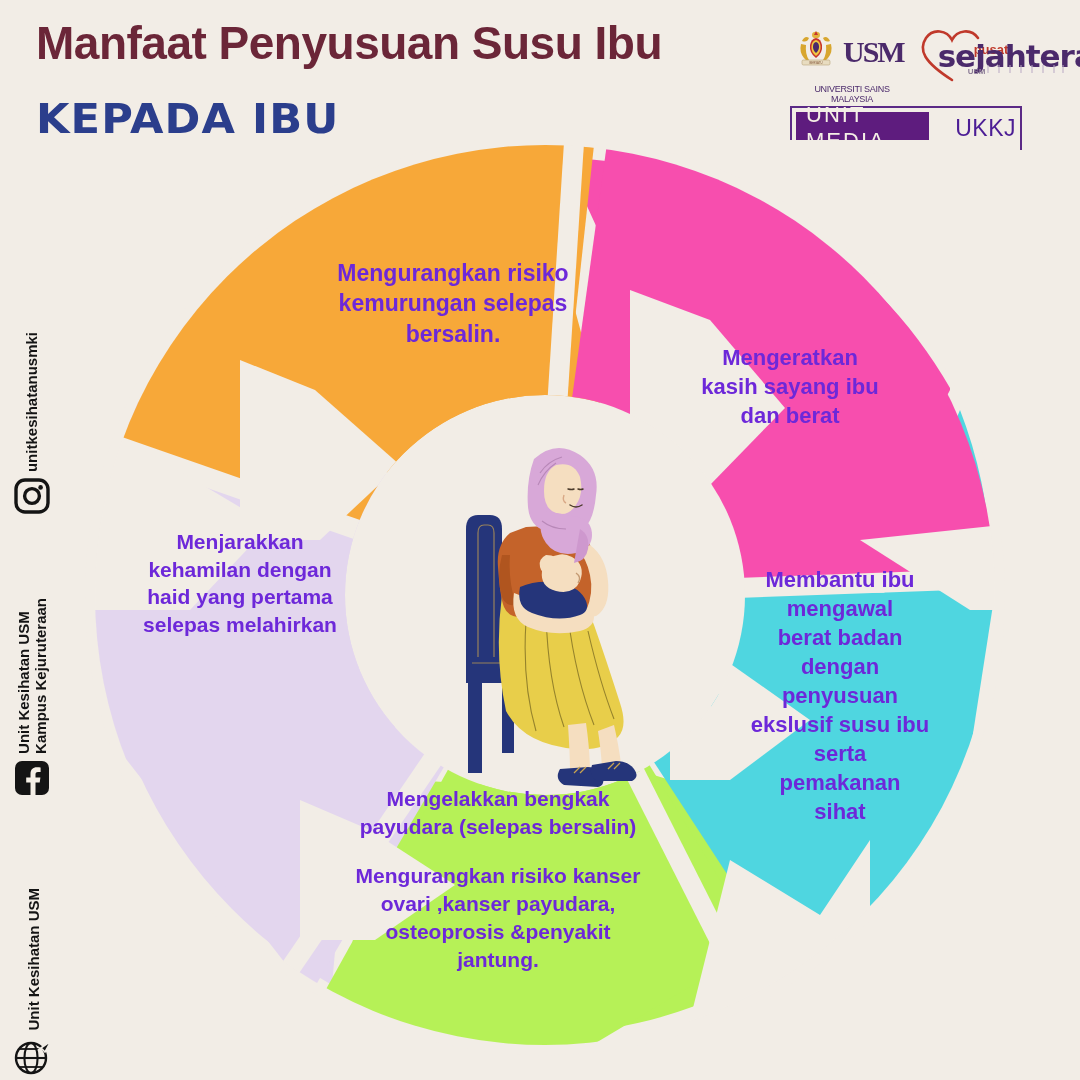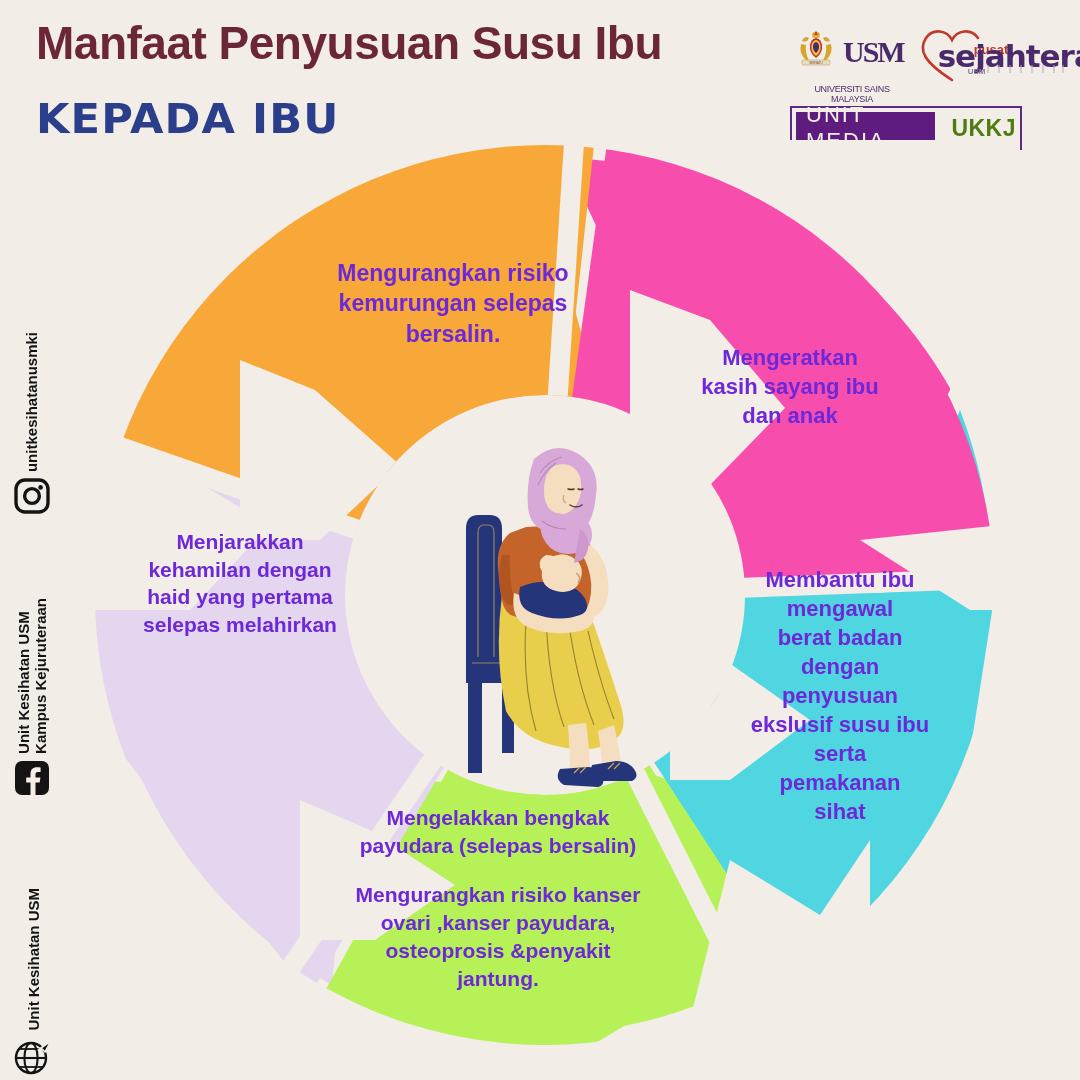--- a/index.html
+++ b/index.html
@@ -133,25 +133,25 @@
     background: #5E1C7E;
     color: #F5EFE6;
     font-size: 22px;
     letter-spacing: 2px;
     padding: 5px 10px 6px 10px;
     height: 100%;
     display: flex;
     align-items: center;
   }
   #ukkj-text {
-    color: #4d7c0f;
+    color: #4c1d95;
     font-size: 23px;
-    font-weight: bold;
+    font-weight: normal;
     letter-spacing: 0.5px;
-    padding-left: 16px;
+    padding-left: 26px;
   }
 
   
   .social-block {
     position: absolute;
     left: 14px;
     display: flex;
     flex-direction: column;
     align-items: center;
   }
@@ -185,21 +185,21 @@
     position: absolute;
     text-align: center;
     font-weight: bold;
     color: #6d28d9;
     line-height: 1.32;
   }
 
   #text-orange  { left: 208px; top: 118px; width: 350px; font-size: 23px; }
   #text-pink    { left: 595px; top: 203px; width: 250px; font-size: 22px; }
   #text-cyan    { left: 655px; top: 425px; width: 230px; font-size: 22px; }
-  #text-green   { left: 248px; top: 645px; width: 360px; font-size: 21px; margin-top: 19px; }
+  #text-green   { left: 248px; top: 645px; width: 360px; font-size: 21px; }
   #text-lavender{ left: 20px;  top: 388px; width: 300px; font-size: 21px; }
 
   .seg-para + .seg-para { margin-top: 22px; }
 
   
   #illustration {
     position: absolute;
     left: 370px;
     top: 285px;
     width: 260px;
@@ -431,21 +431,21 @@
 
   <div class="seg-text" id="text-orange">
     <div>Mengurangkan risiko</div>
     <div>kemurungan selepas</div>
     <div>bersalin.</div>
   </div>
 
   <div class="seg-text" id="text-pink">
     <div>Mengeratkan</div>
     <div>kasih sayang ibu</div>
-    <div>dan anak</div>
+    <div>dan berat</div>
   </div>
 
   <div class="seg-text" id="text-cyan">
     <div>Membantu ibu</div>
     <div>mengawal</div>
     <div>berat badan</div>
     <div>dengan</div>
     <div>penyusuan</div>
     <div>ekslusif susu ibu</div>
     <div>serta</div>

